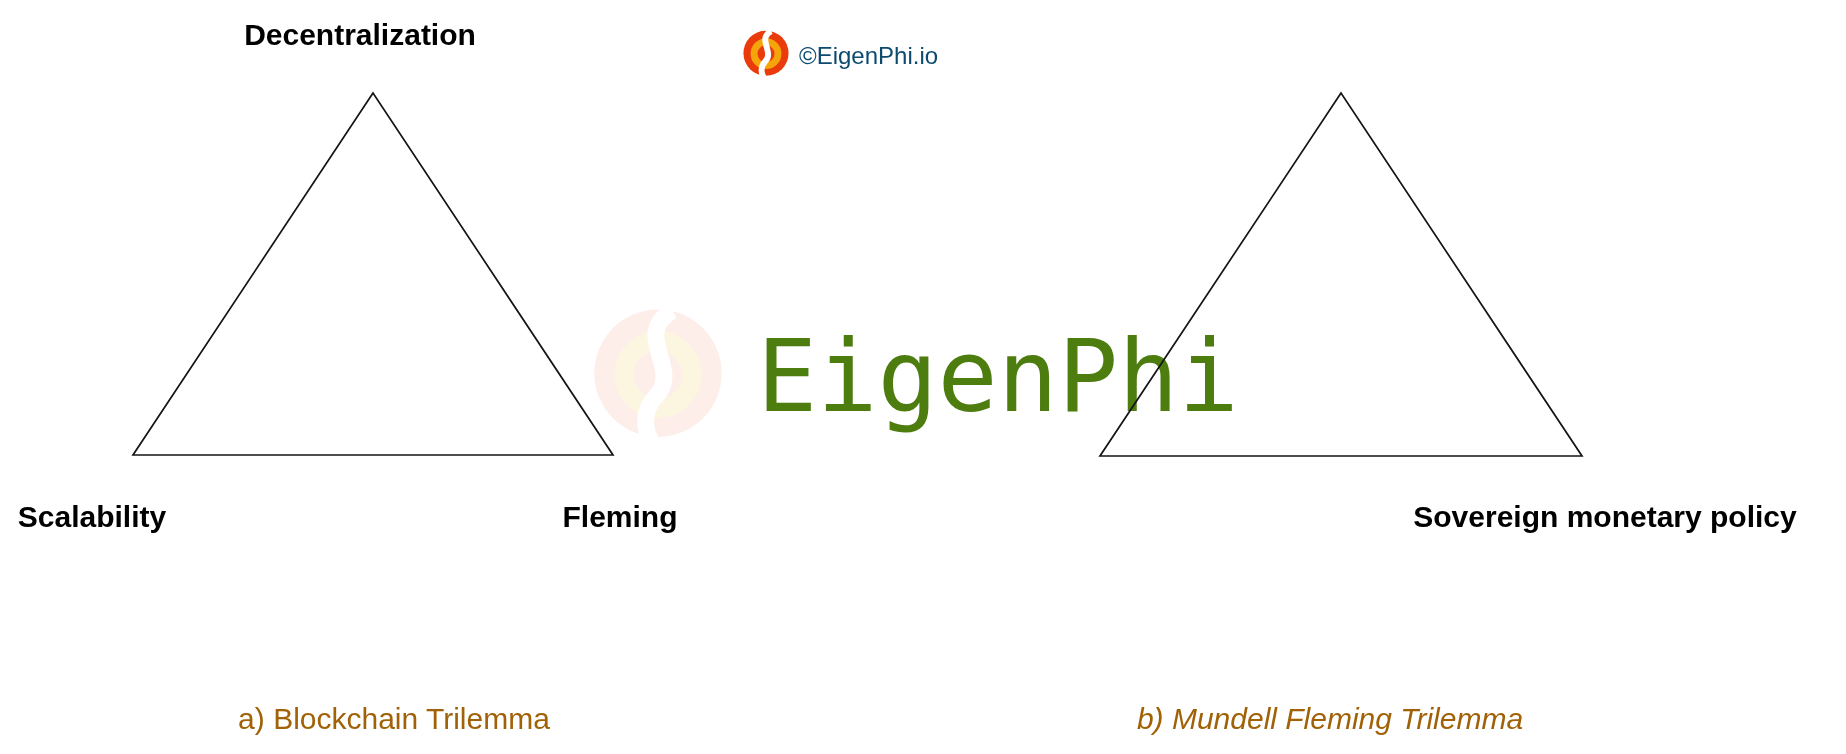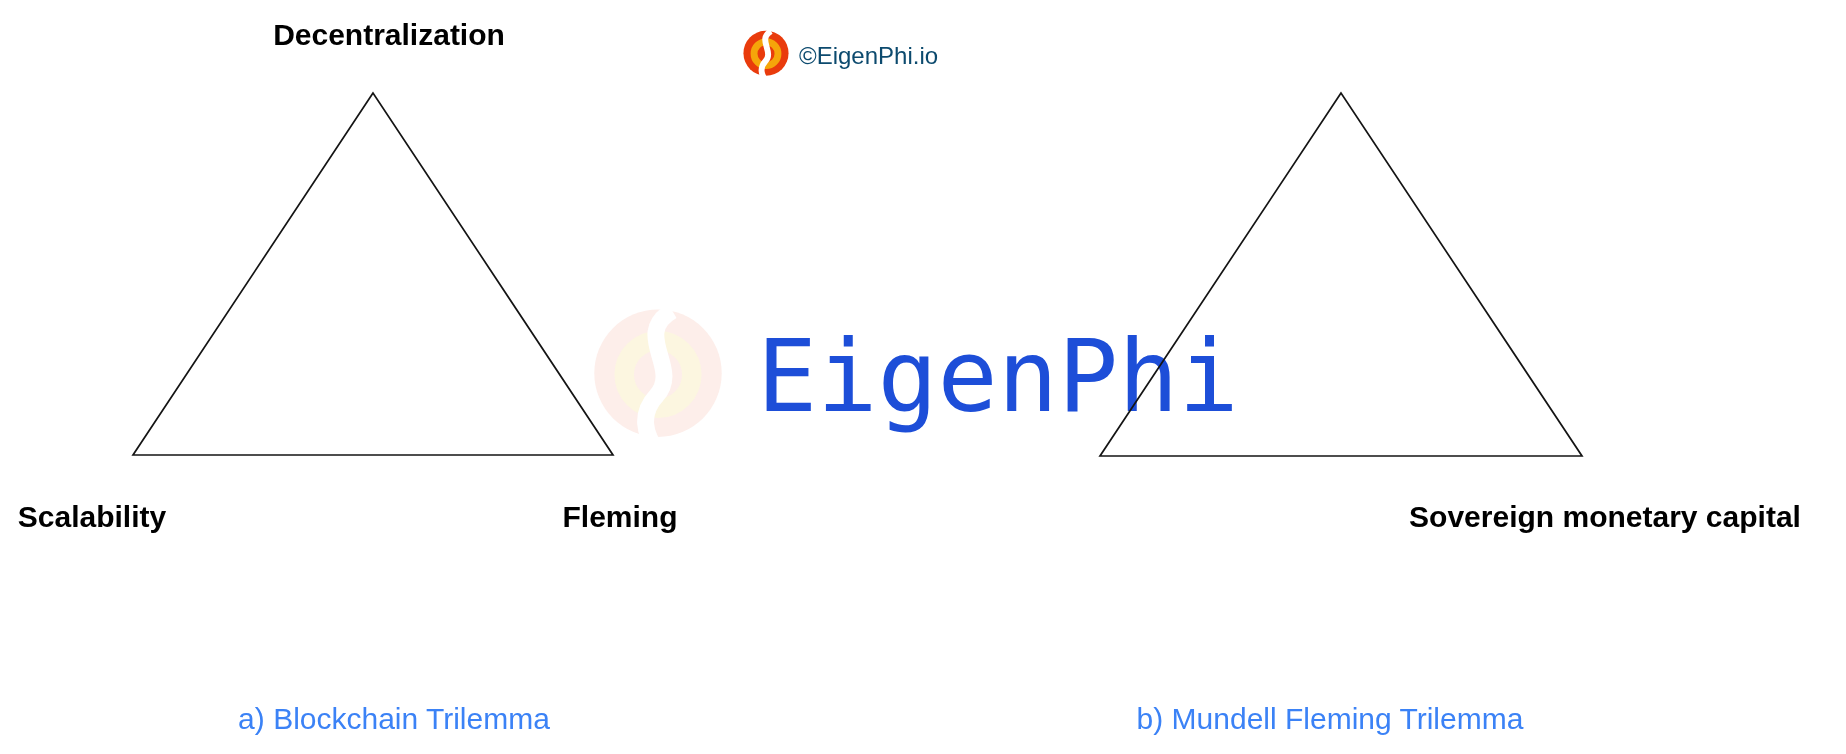--- a/index.html
+++ b/index.html
@@ -27,21 +27,21 @@
     width: 130px;
     height: 146px;
   }
   .watermark-word {
     position: absolute;
     left: 757px;
     top: 322px;
     font-family: "DejaVu Sans Mono", monospace;
     font-size: 100px;
     line-height: 1.1;
-    color: #1d4ed8;
+    color: #4d7c0f;
     white-space: nowrap;
   }
 
   
   .brand-header {
     position: absolute;
     left: 743px;
     top: 28px;
     height: 56px;
     display: flex;
@@ -70,39 +70,39 @@
   
   .vertex-label {
     position: absolute;
     z-index: 2;
     transform: translateX(-50%);
     font-size: 30px;
     font-weight: bold;
     white-space: nowrap;
     color: #000;
   }
-  #lbl-d0-top { left: 389px;  top: 18px; }
+  #lbl-d0-top { left: 360px;  top: 18px; }
   #lbl-d0-bl  { left: 92px;   top: 500px; text-align: right; }
   #lbl-d0-br  { left: 620px;  top: 500px; }
   #lbl-d1-top { left: 1340px; top: 18px; }
   #lbl-d1-bl  { left: 1063px; top: 500px; }
   #lbl-d1-br  { left: 1605px; top: 500px; }
 
   
   .caption {
     position: absolute;
     z-index: 2;
     transform: translateX(-50%);
     font-size: 30px;
     font-weight: normal;
     white-space: nowrap;
-    color: #3b82f6;
+    color: #a16207;
   }
   #caption-0 { left: 394px;  top: 702px; }
-  #caption-1 { left: 1330px; top: 702px; }
+  #caption-1 { left: 1330px; top: 702px; font-style: italic; }
 </style>
 </head>
 <body>
 
 <div class="canvas">
 
   <div class="watermark">
     <svg class="watermark-logo" viewBox="0 0 100 112" aria-hidden="true">
       <circle cx="50" cy="50" r="49" fill="#fdeeea"></circle>
       <circle cx="50" cy="51" r="26" fill="none" stroke-width="15" stroke="#fcf6e0"></circle>
@@ -124,16 +124,16 @@
     <polygon points="242,3 2,365 482,365"></polygon>
   </svg>
   <div id="lbl-d0-top" class="vertex-label">Decentralization</div>
   <div id="lbl-d0-bl" class="vertex-label">Scalability</div>
   <div id="lbl-d0-br" class="vertex-label">Fleming</div>
   <div id="caption-0" class="caption">a) Blockchain Trilemma</div>
 
   <svg id="tri-right" class="tri-svg" width="488" height="369" viewBox="0 0 488 369">
     <polygon points="244,3 3,366 485,366"></polygon>
   </svg>
-  <div id="lbl-d1-br" class="vertex-label">Sovereign monetary capital</div>
+  <div id="lbl-d1-br" class="vertex-label">Sovereign monetary policy</div>
   <div id="caption-1" class="caption">b) Mundell Fleming Trilemma</div>
 
 </div>
 
 </body></html>

